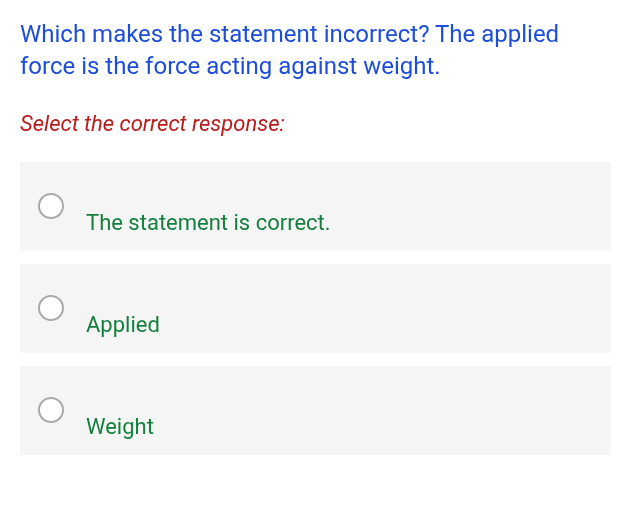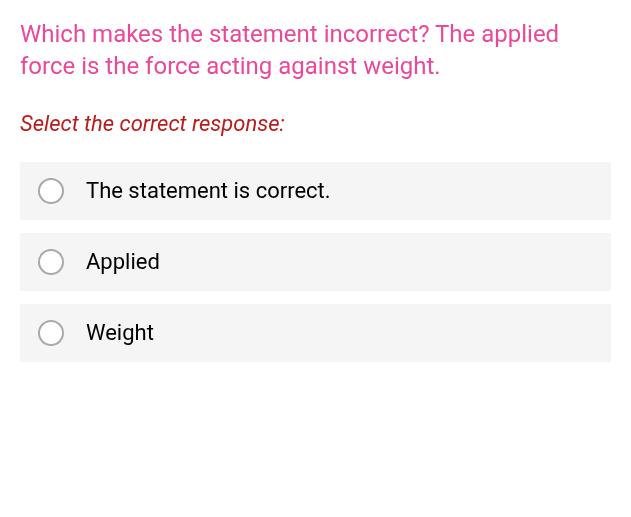--- a/index.html
+++ b/index.html
@@ -9,21 +9,21 @@
     }
     body {
       font-family: -apple-system, BlinkMacSystemFont, "Segoe UI", Roboto, Helvetica, Arial, sans-serif;
       background: #ffffff;
       padding: 18px 20px;
       width: 631px;
       color: #333;
     }
     .question-text {
       font-size: 24px;
-      color: #ec4899;
+      color: #1d4ed8;
       line-height: 1.35;
       margin-bottom: 28px;
       font-weight: 400;
     }
     .instruction {
       font-size: 22px;
       font-style: italic;
       color: #b91c1c;
       margin-bottom: 26px;
       font-weight: 400;
@@ -44,22 +44,23 @@
     .radio {
       width: 26px;
       height: 26px;
       border: 2px solid #a9a9a9;
       border-radius: 50%;
       flex-shrink: 0;
       background: #fff;
     }
     .option-label {
       font-size: 22px;
-      color: #000000;
+      color: #15803d;
       font-weight: 400;
+      margin-top: 32px;
     }
   </style>
 </head>
 <body>
 
 <div class="question-text">Which makes the statement incorrect? The applied force is the force acting against weight.</div>
 
 <div class="instruction">Select the correct response:</div>
 
 <div class="options">

